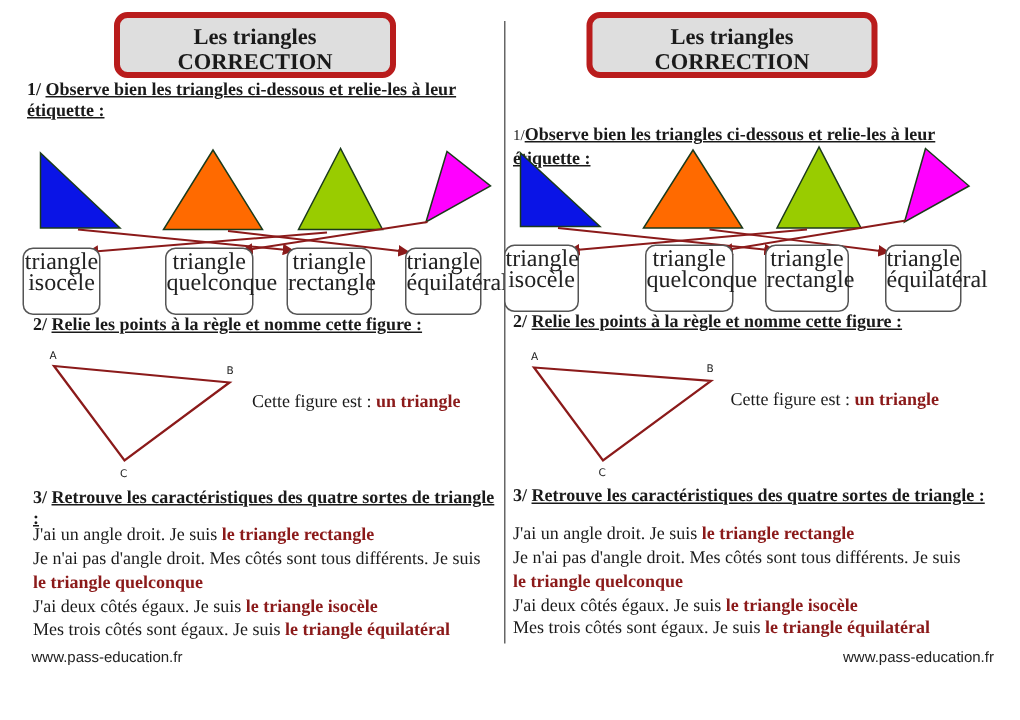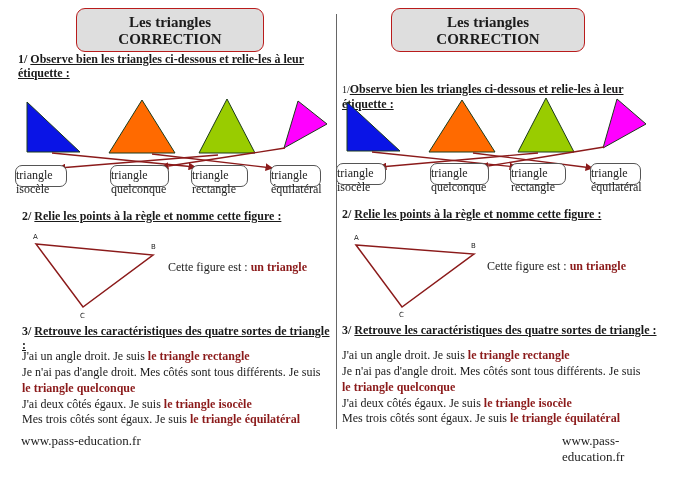--- a/index.html
+++ b/index.html
@@ -1,29 +1,29 @@
 <!DOCTYPE html>
 <html><head>
 <meta charset="utf-8">
 <style>
   html, body { margin:0; padding:0; background:#ffffff; }
   body { width:680px; height:480px; position:relative; overflow:hidden;
          font-family:"Liberation Serif", serif; color:#1a1a1a; }
   .panel { position:absolute; top:0; height:480px; }
   .title-box { position:absolute; width:188px; height:44px; background:#dedede;
-               border:1px solid #b91c1c; border-radius:9px; text-align:center;
+               border:4px solid #b91c1c; border-radius:9px; text-align:center;
                font-weight:bold; font-size:15px; line-height:17px; padding-top:5px; box-sizing:border-box; }
   .h { position:absolute; font-weight:bold; font-size:12px; line-height:14px; }
   .h .u { text-decoration:underline; }
-  .lbl { position:absolute; height:22px; border:1px solid #555; border-radius:7px;
-         background:#fff; font-size:12px; line-height:14px;
+  .lbl { position:absolute; height:45px; border:1px solid #555; border-radius:7px;
+         background:#fff; text-align:center; font-size:16px; line-height:14px;
          box-sizing:border-box; padding-top:2px; color:#222; }
   .txt { position:absolute; font-size:12px; line-height:16px; white-space:nowrap; }
   .ans { color:#8b1a1a; font-weight:bold; }
-  .footer { position:absolute; font-family:Liberation Serif, serif; font-size:13px; color:#222; }
+  .footer { position:absolute; font-family:Liberation Sans, sans-serif; font-size:10px; color:#222; }
   .divider { position:absolute; left:336px; top:14px; width:1px; height:415px; background:#666; }
   svg { position:absolute; overflow:visible; }
 </style>
 </head>
 <body>
 
 <div class="panel" style="left:0;width:336px;">
   <div class="title-box" style="left:76px;top:8px;">
     <div>Les triangles</div>
     <div>CORRECTION</div>

